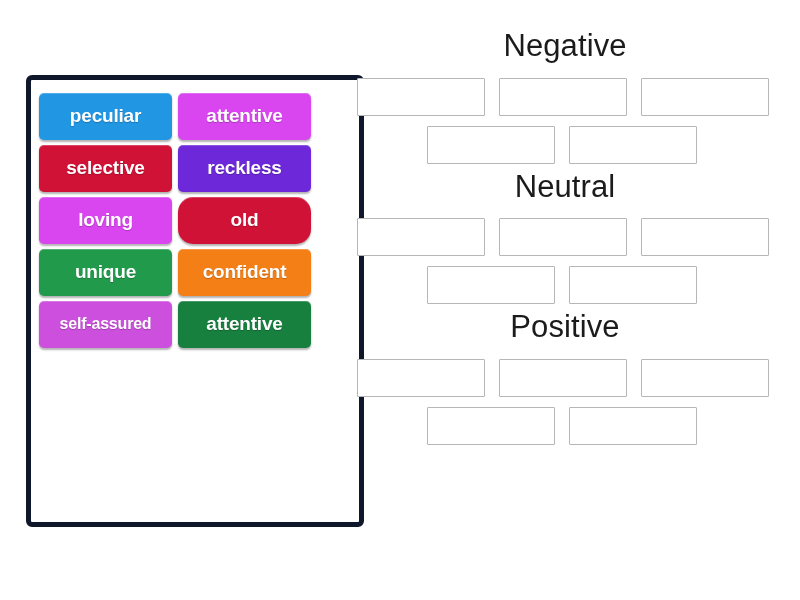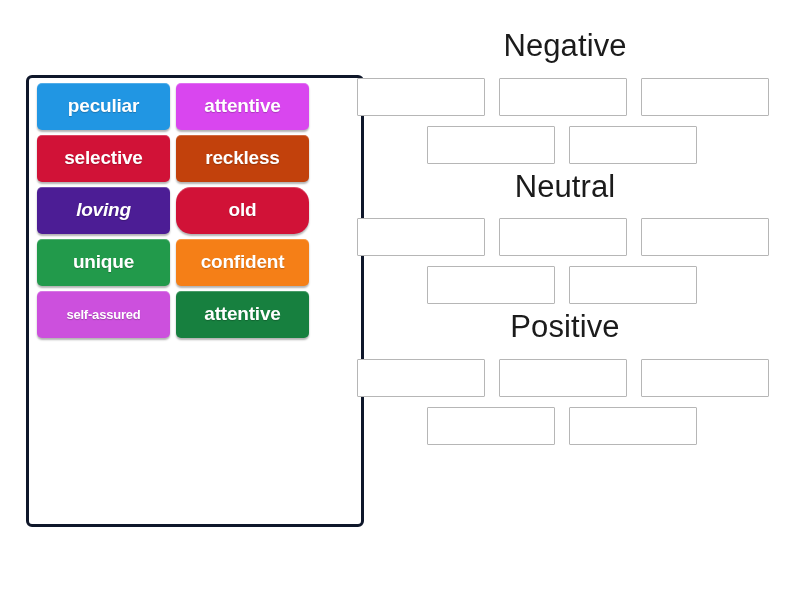--- a/index.html
+++ b/index.html
@@ -19,25 +19,25 @@
     background: #ffffff;
   }
 
   
   .word-bank {
     position: absolute;
     left: 26px;
     top: 75px;
     width: 338px;
     height: 452px;
-    border: 3px solid #0f172a;
+    border: 5px solid #0f172a;
     border-radius: 6px;
     background: #ffffff;
     box-sizing: border-box;
-    padding: 2px 5px;
+    padding: 10px 5px;
   }
 
   .tile-grid {
     display: flex;
     flex-wrap: wrap;
     align-content: flex-start;
   }
 
   .tile {
     width: 133px;
@@ -53,21 +53,21 @@
     font-size: 19px;
     letter-spacing: -0.2px;
     text-shadow: 0 1px 1px rgba(0,0,0,0.22);
     box-shadow: 0 2px 2px rgba(0,0,0,0.30), inset 0 1px 0 rgba(255,255,255,0.22);
     cursor: grab;
     user-select: none;
     white-space: nowrap;
     overflow: hidden;
     text-overflow: clip;
   }
-  .tile.mid { font-size: 13px; }
+  .tile.mid { font-size: 16px; }
 
   
   .categories {
     position: absolute;
     left: 345px;
     top: 28px;
     width: 440px;
   }
 
   .category {
@@ -106,22 +106,22 @@
 </head>
 <body>
 
 <div id="app">
 
   <div class="word-bank">
     <div class="tile-grid">
         <div class="tile" style="background: rgb(33, 150, 227);">peculiar</div>
         <div class="tile" style="background: #d946ef;">attentive</div>
         <div class="tile" style="background: rgb(209, 18, 55);">selective</div>
-        <div class="tile" style="background: #c2410c;">reckless</div>
-        <div class="tile" style="background: #4c1d95; font-style: italic;">loving</div>
+        <div class="tile" style="background: #6d28d9;">reckless</div>
+        <div class="tile" style="background: #d946ef;">loving</div>
         <div class="tile" style="background: rgb(209, 18, 55); border-radius: 15px;">old</div>
         <div class="tile" style="background: rgb(34, 154, 75);">unique</div>
         <div class="tile" style="background: rgb(245, 127, 23);">confident</div>
         <div class="tile mid" style="background: rgb(204, 80, 221);">self-assured</div>
         <div class="tile" style="background: rgb(23, 128, 63);">attentive</div>
       </div>
   </div>
 
   <div class="categories">
       <div class="category">

